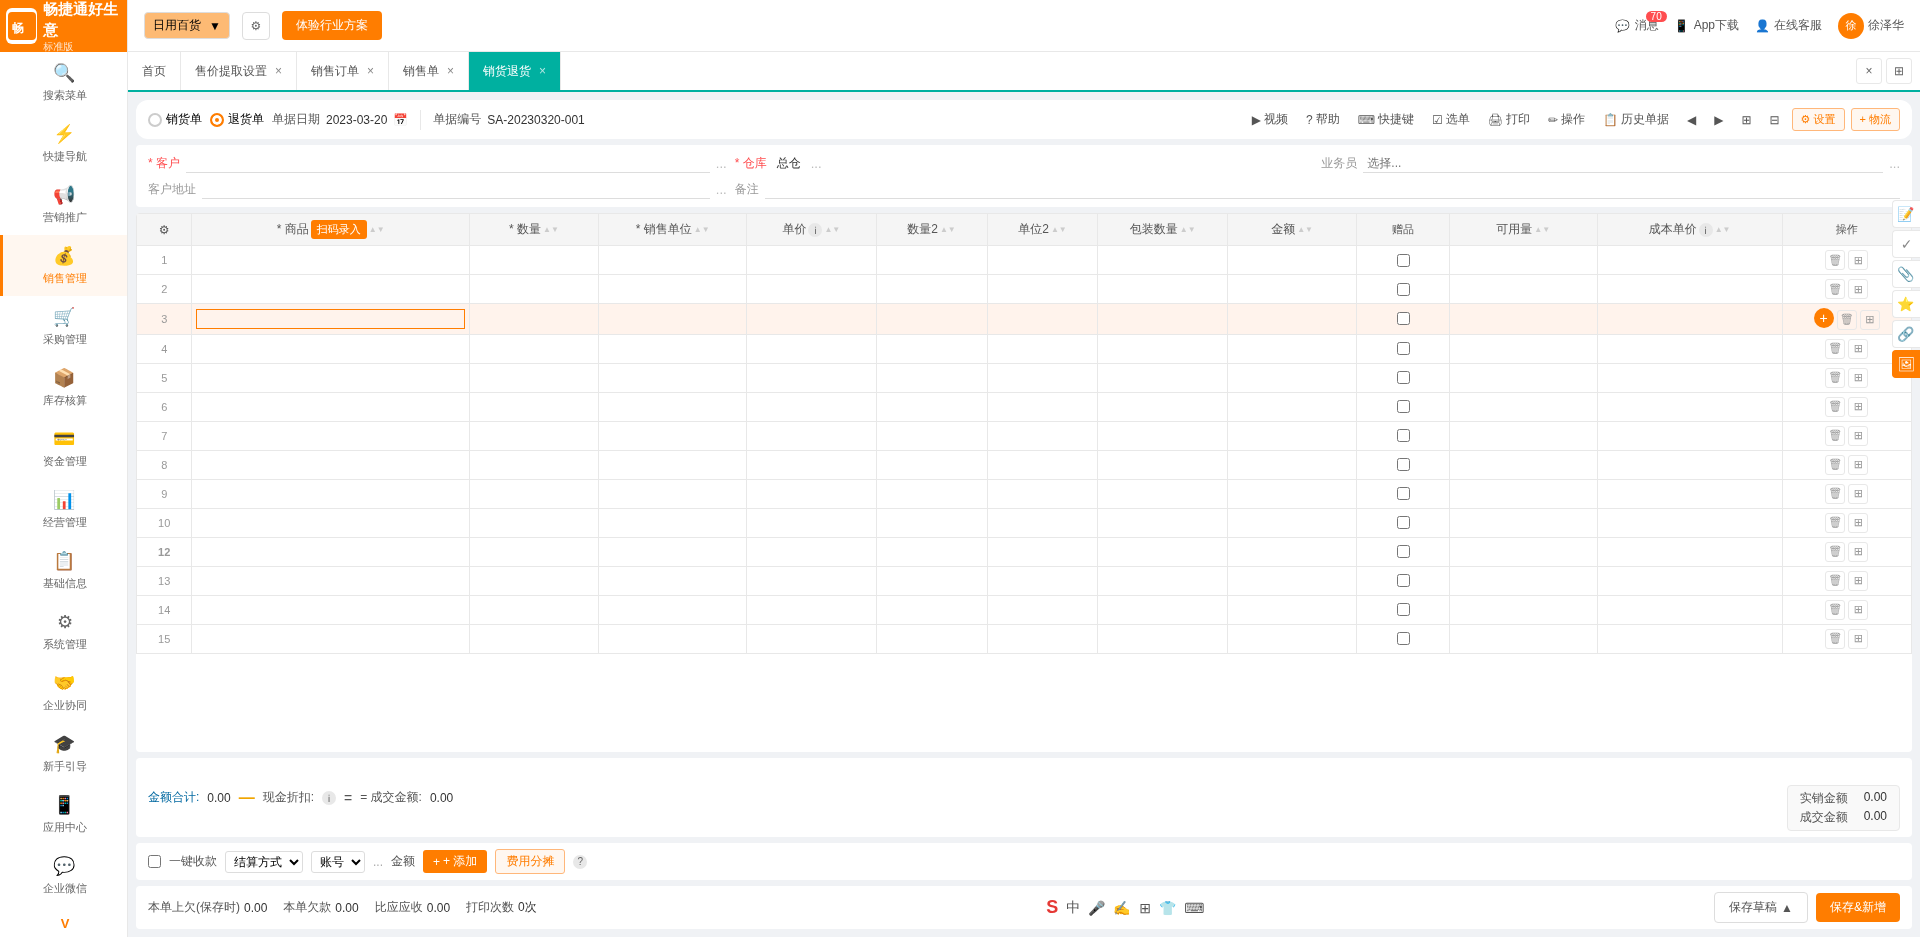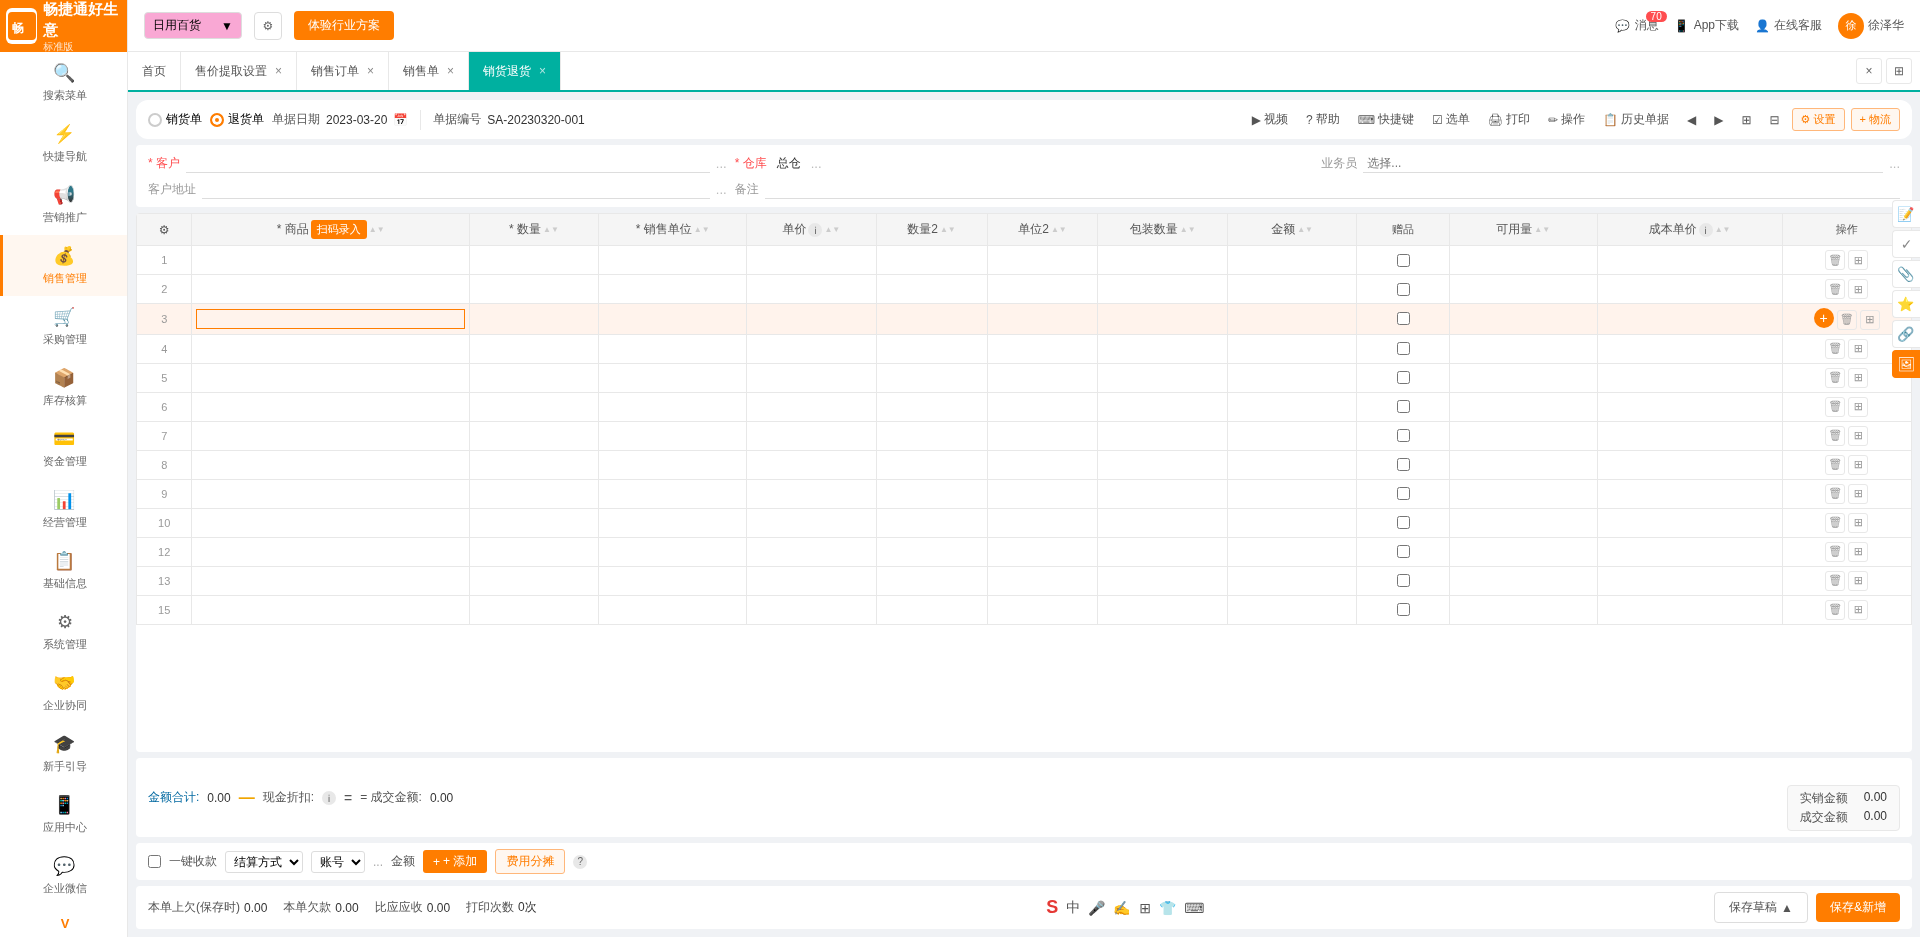--- a/index.html
+++ b/index.html
@@ -15,21 +15,21 @@
     .sidebar-item { display: flex; flex-direction: column; align-items: center; padding: 10px 4px; cursor: pointer; color: #666; border-left: 3px solid transparent; gap: 4px; }
     .sidebar-item.active { background: #fff7f0; color: #ff7d00; border-left-color: #ff7d00; }
     .sidebar-item-icon { font-size: 18px; }
     .sidebar-item-label { font-size: 11px; text-align: center; }
 
     
     .main { flex: 1; display: flex; flex-direction: column; overflow: hidden; }
 
     
     .topbar { background: #fff; height: 52px; display: flex; align-items: center; padding: 0 16px; border-bottom: 1px solid #e8e8e8; gap: 12px; }
-    .topbar-dropdown { display: flex; align-items: center; gap: 20px; padding: 4px 8px; border: 1px solid #ddd; border-radius: 4px; cursor: pointer; background: #f9a8d4; }
+    .topbar-dropdown { display: flex; align-items: center; gap: 8px; padding: 4px 8px; border: 1px solid #ddd; border-radius: 4px; cursor: pointer; background: #fdba74; }
     .topbar-settings { width: 28px; height: 28px; border: 1px solid #ddd; border-radius: 4px; display: flex; align-items: center; justify-content: center; cursor: pointer; color: #666; }
     .topbar-trial { background: #ff7d00; color: #fff; padding: 6px 14px; border-radius: 4px; cursor: pointer; font-size: 12px; border: none; }
     .topbar-right { margin-left: auto; display: flex; align-items: center; gap: 16px; }
     .topbar-msg { display: flex; align-items: center; gap: 4px; cursor: pointer; color: #555; position: relative; }
     .topbar-badge { background: #ff4d4f; color: #fff; border-radius: 10px; padding: 0 5px; font-size: 10px; position: absolute; top: -6px; right: -8px; }
     .topbar-app, .topbar-service { display: flex; align-items: center; gap: 4px; cursor: pointer; color: #555; }
     .topbar-user { display: flex; align-items: center; gap: 4px; cursor: pointer; color: #555; }
     .topbar-avatar { width: 26px; height: 26px; border-radius: 50%; background: #ff7d00; display: flex; align-items: center; justify-content: center; color: #fff; font-size: 11px; }
 
     
@@ -608,21 +608,21 @@
     </td>
     <td></td>
     <td></td>
     <td>
       
       <span class="action-btn">🗑</span>
       <span class="action-btn">⊞</span>
     </td>
   </tr>
               <tr>
-    <td style="color:#999;">12</td>
+    <td style="color:#999;font-weight:bold;">12</td>
     <td></td>
     <td></td>
     <td></td>
     <td></td>
     <td></td>
     <td></td>
     <td></td>
     <td></td>
     <td>
       <div class="checkbox-cell">
@@ -632,20 +632,43 @@
     <td></td>
     <td></td>
     <td>
       
       <span class="action-btn">🗑</span>
       <span class="action-btn">⊞</span>
     </td>
   </tr>
               <tr>
     <td style="color:#999;">13</td>
+    <td></td>
+    <td></td>
+    <td></td>
+    <td></td>
+    <td></td>
+    <td></td>
+    <td></td>
+    <td></td>
+    <td>
+      <div class="checkbox-cell">
+                    <input type="checkbox" style="">
+                  </div>
+    </td>
+    <td></td>
+    <td></td>
+    <td>
+      
+      <span class="action-btn">🗑</span>
+      <span class="action-btn">⊞</span>
+    </td>
+  </tr>
+              <tr>
+    <td style="color:#999;">14</td>
     <td></td>
     <td></td>
     <td></td>
     <td></td>
     <td></td>
     <td></td>
     <td></td>
     <td></td>
     <td>
       <div class="checkbox-cell">

